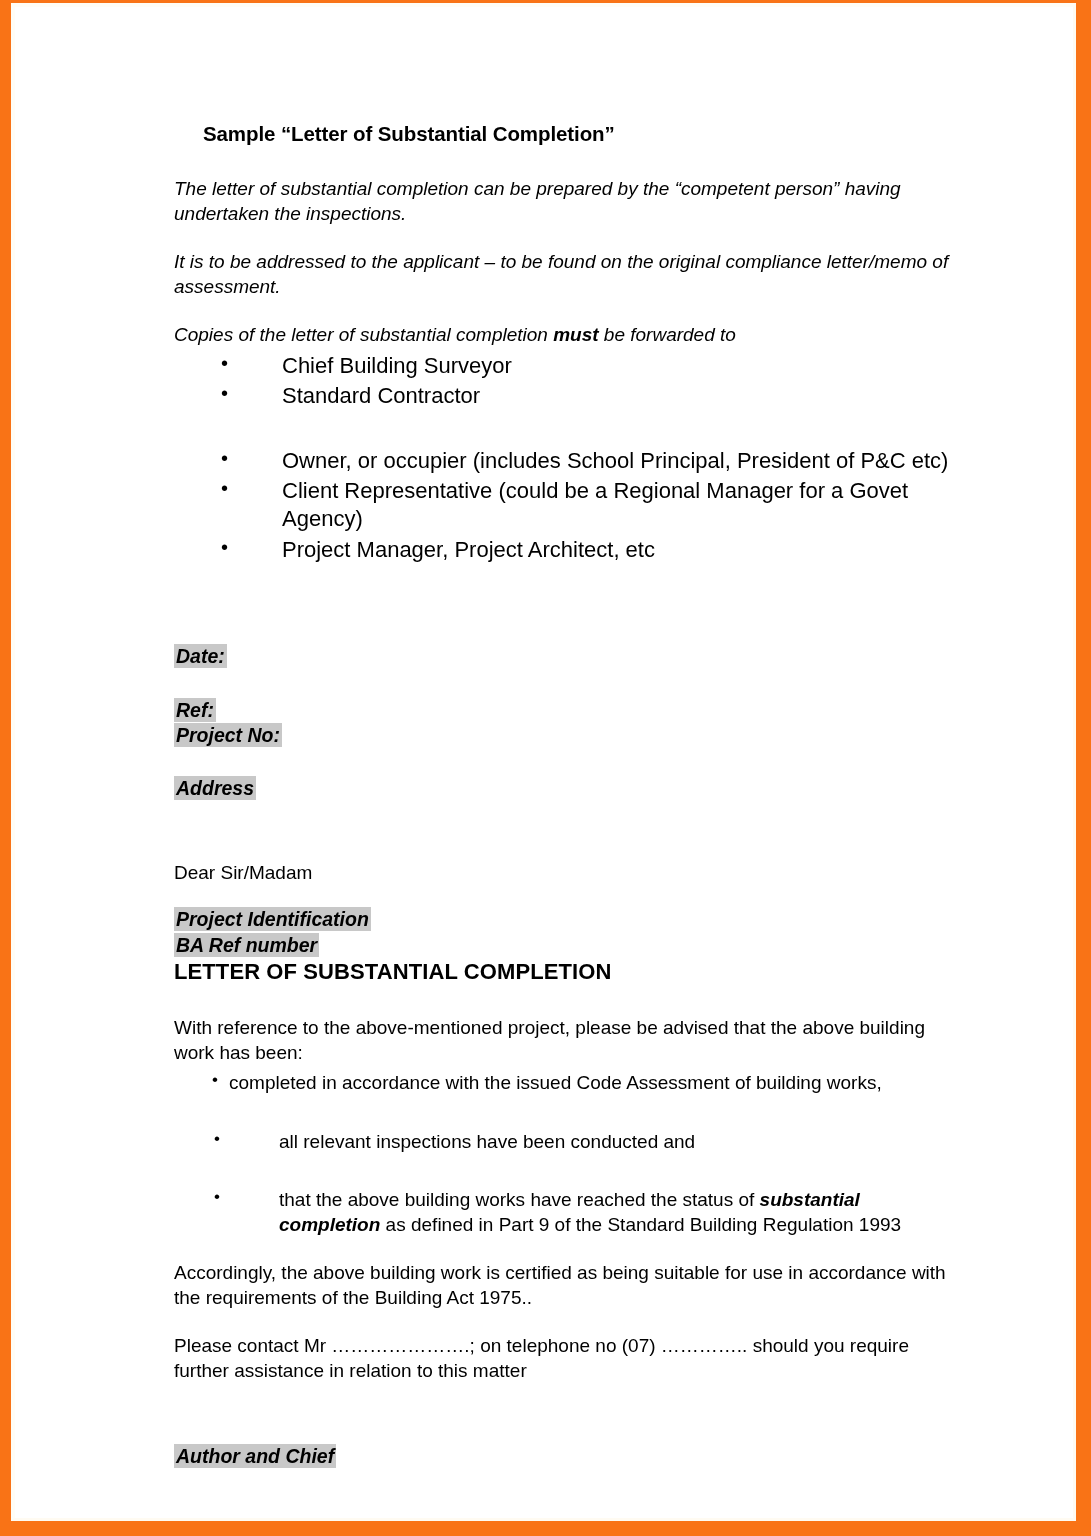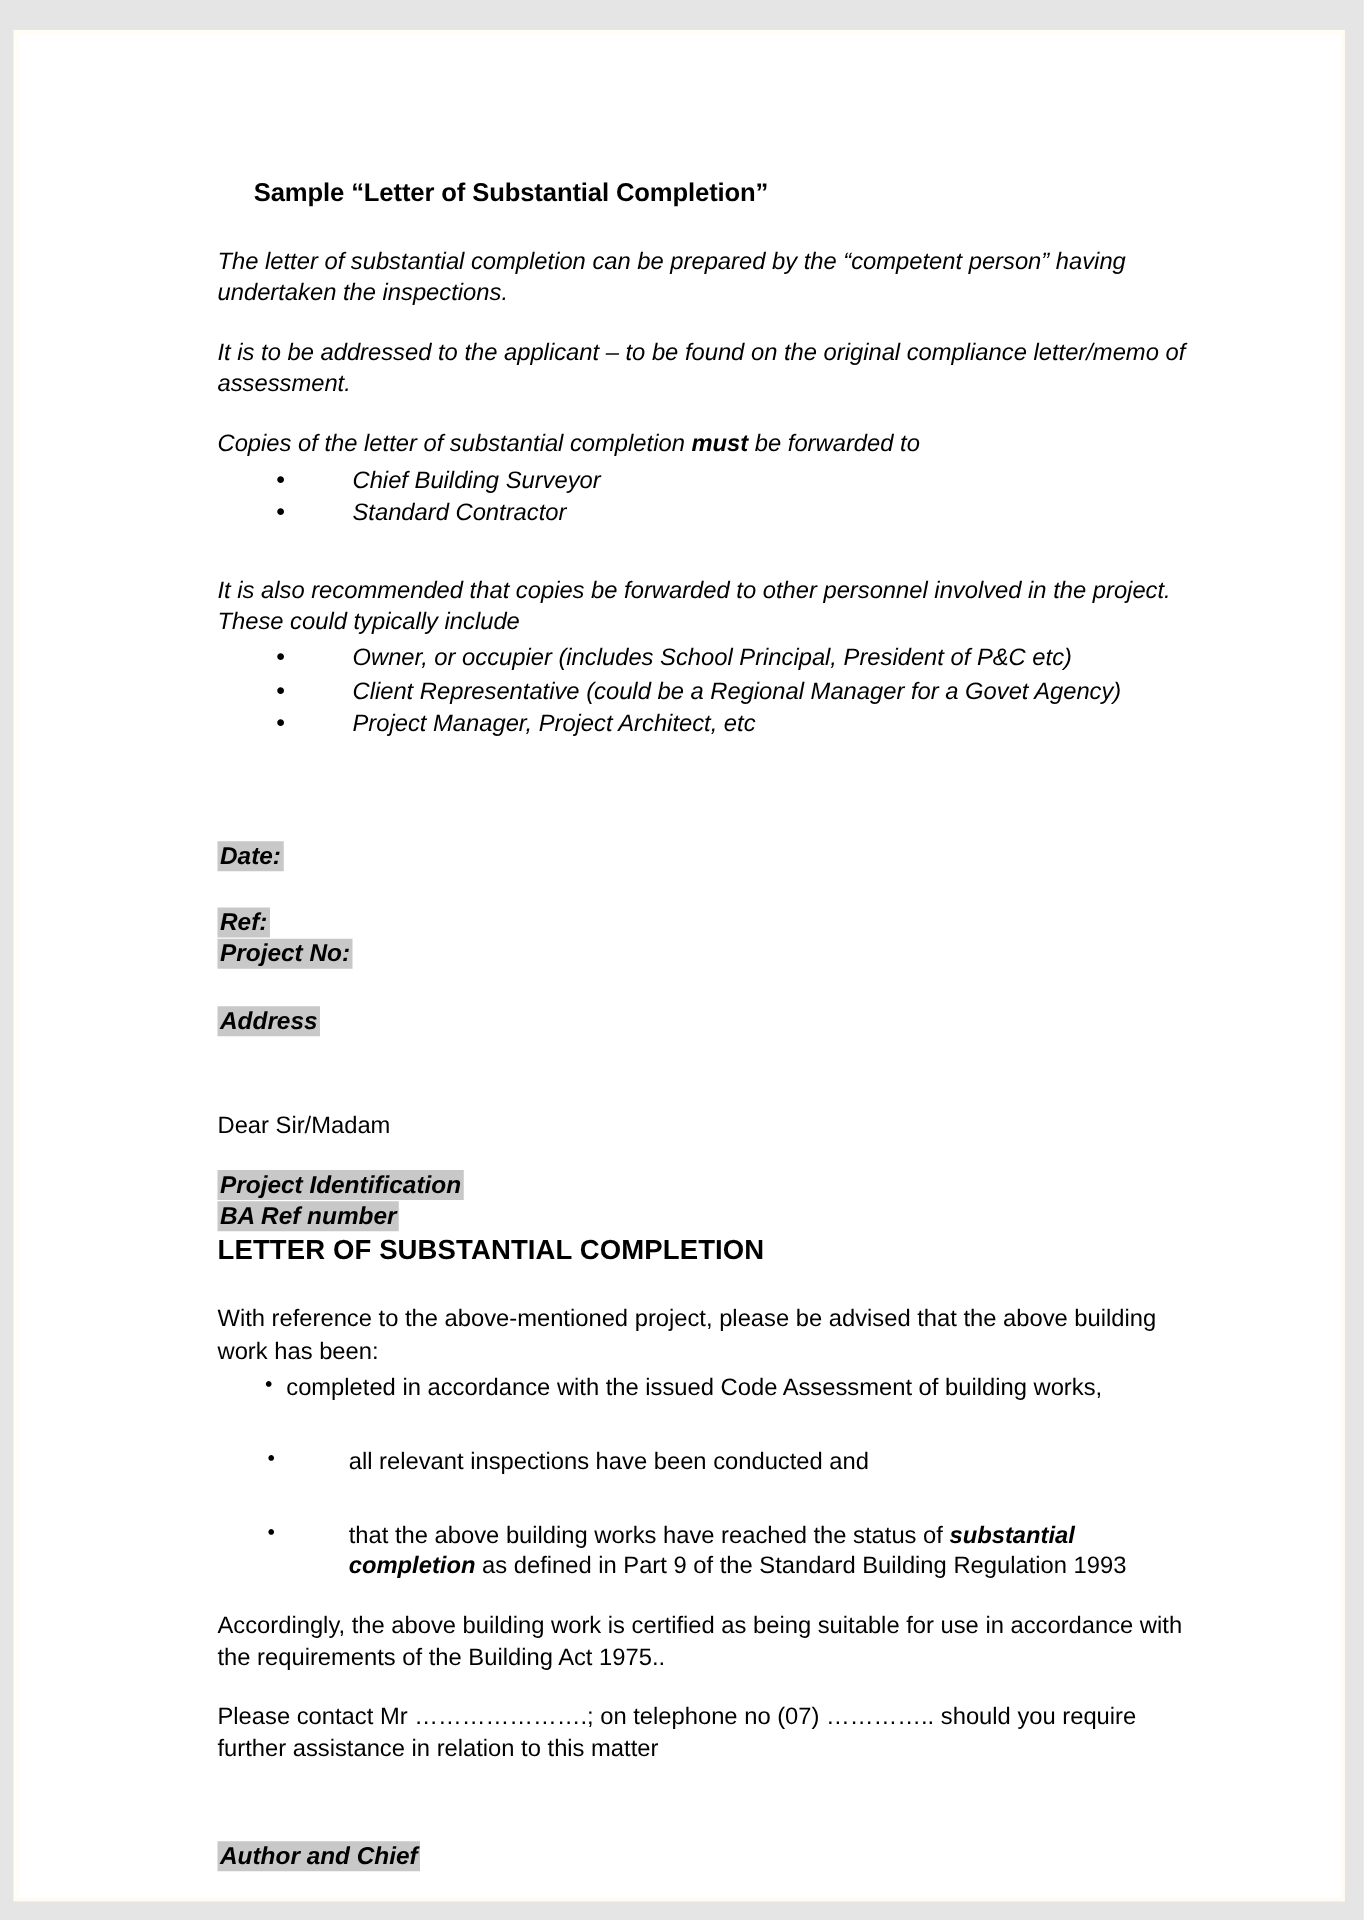--- a/index.html
+++ b/index.html
@@ -12,22 +12,22 @@
     background: #ffffff;
     font-family: "Liberation Sans", sans-serif;
     overflow: hidden;
   }
 
   #page {
     position: relative;
     width: 1091px;
     height: 1536px;
     box-sizing: border-box;
-    background: #e5e5e5;
-    padding: 24px 15px 15px 11px;
+    background: #f97316;
+    padding: 3px 15px 15px 11px;
   }
 
   #sheet {
     position: relative;
     width: 100%;
     height: 100%;
     background: #ffffff;
     box-sizing: border-box;
     border-top: 4px solid #fffdf6;
     border-left: 4px solid #fffdf6;
@@ -71,22 +71,21 @@
   }
 
   ul.blist {
     list-style: none;
     margin: 0 0 22px 0;
     padding: 0;
   }
 
   ul.blist li {
     position: relative;
-    font-size: 19px;
-    font-style: italic;
+    font-size: 22px;
     line-height: 1.29;
     padding-left: 108px;
     margin-bottom: 2px;
   }
 
   ul.blist li::before {
     content: "\2022";
     position: absolute;
     left: 47px;
     top: -1px;
@@ -188,21 +187,20 @@
 
       <p class="para tight"><span>Copies of the letter of substantial completion </span><b>must</b><span> be forwarded to</span></p>
 
       <ul class="blist">
         <li>Chief Building Surveyor</li>
         <li>Standard Contractor</li>
       </ul>
 
       <div class="spacer-s"></div>
 
-      <p class="para tight">It is also recommended that copies be forwarded to other personnel involved in the project.  These could typically include</p>
 
       <ul class="blist deep">
         <li>Owner, or occupier (includes School Principal, President of P&amp;C etc)</li>
         <li>Client Representative (could be a Regional Manager for a Govet Agency)</li>
         <li>Project Manager, Project Architect, etc</li>
       </ul>
 
       <div class="spacer-xl"></div>
 
       <p class="hl-block"><span class="hl">Date:</span></p>

